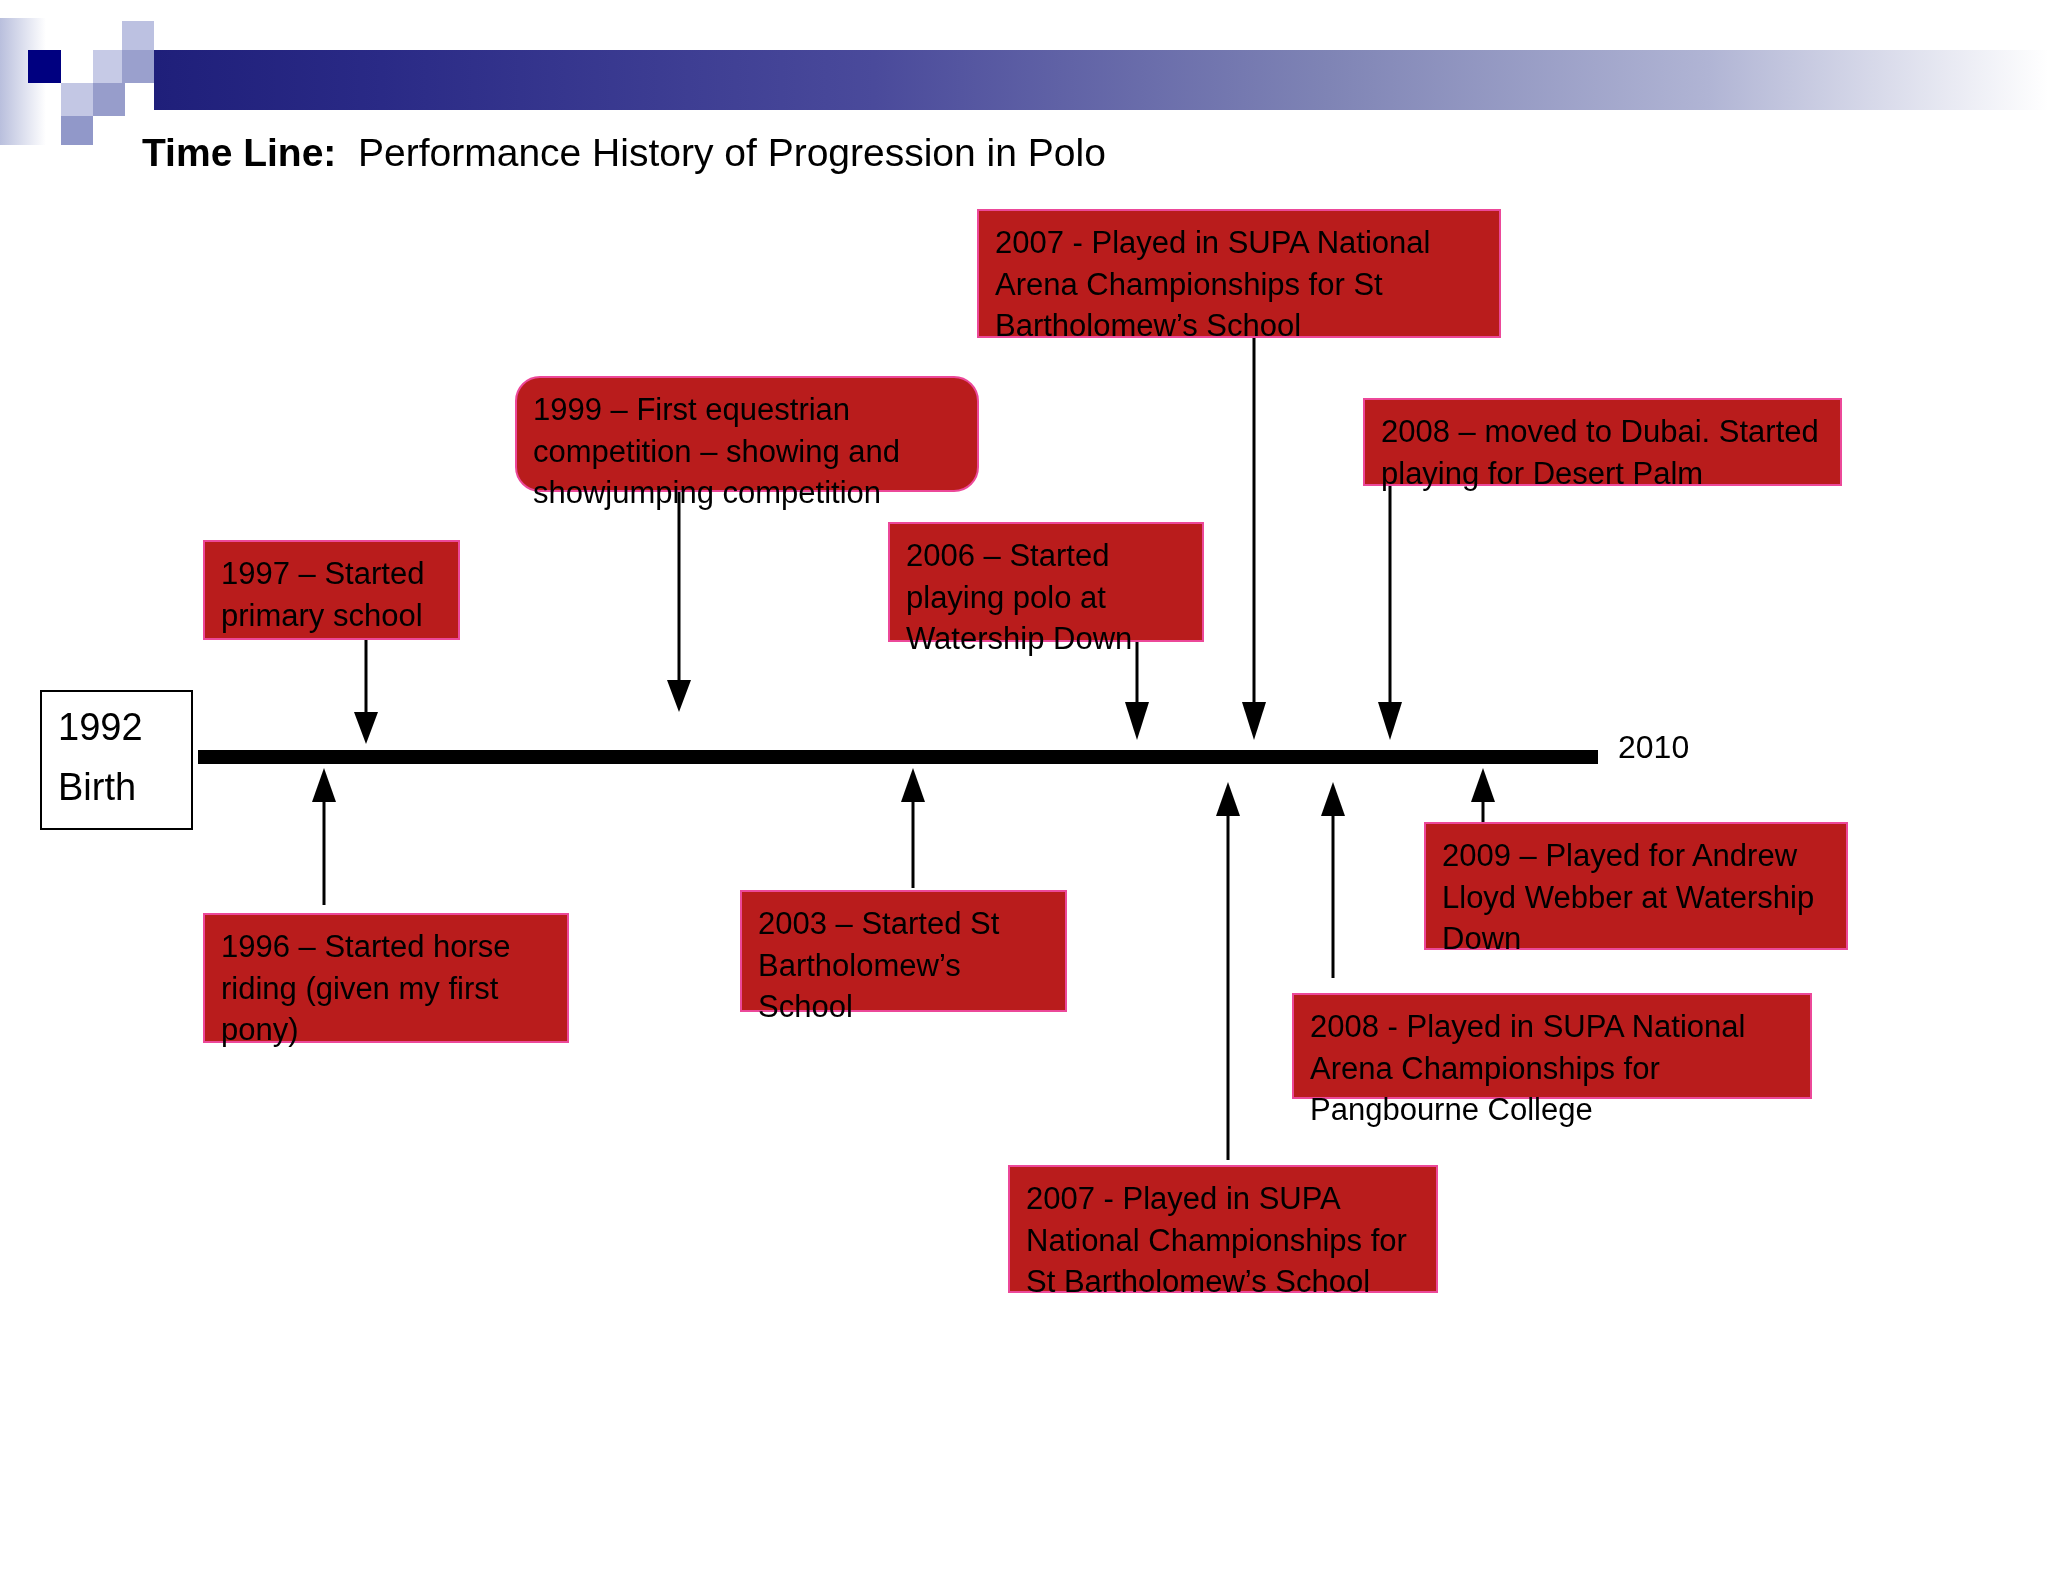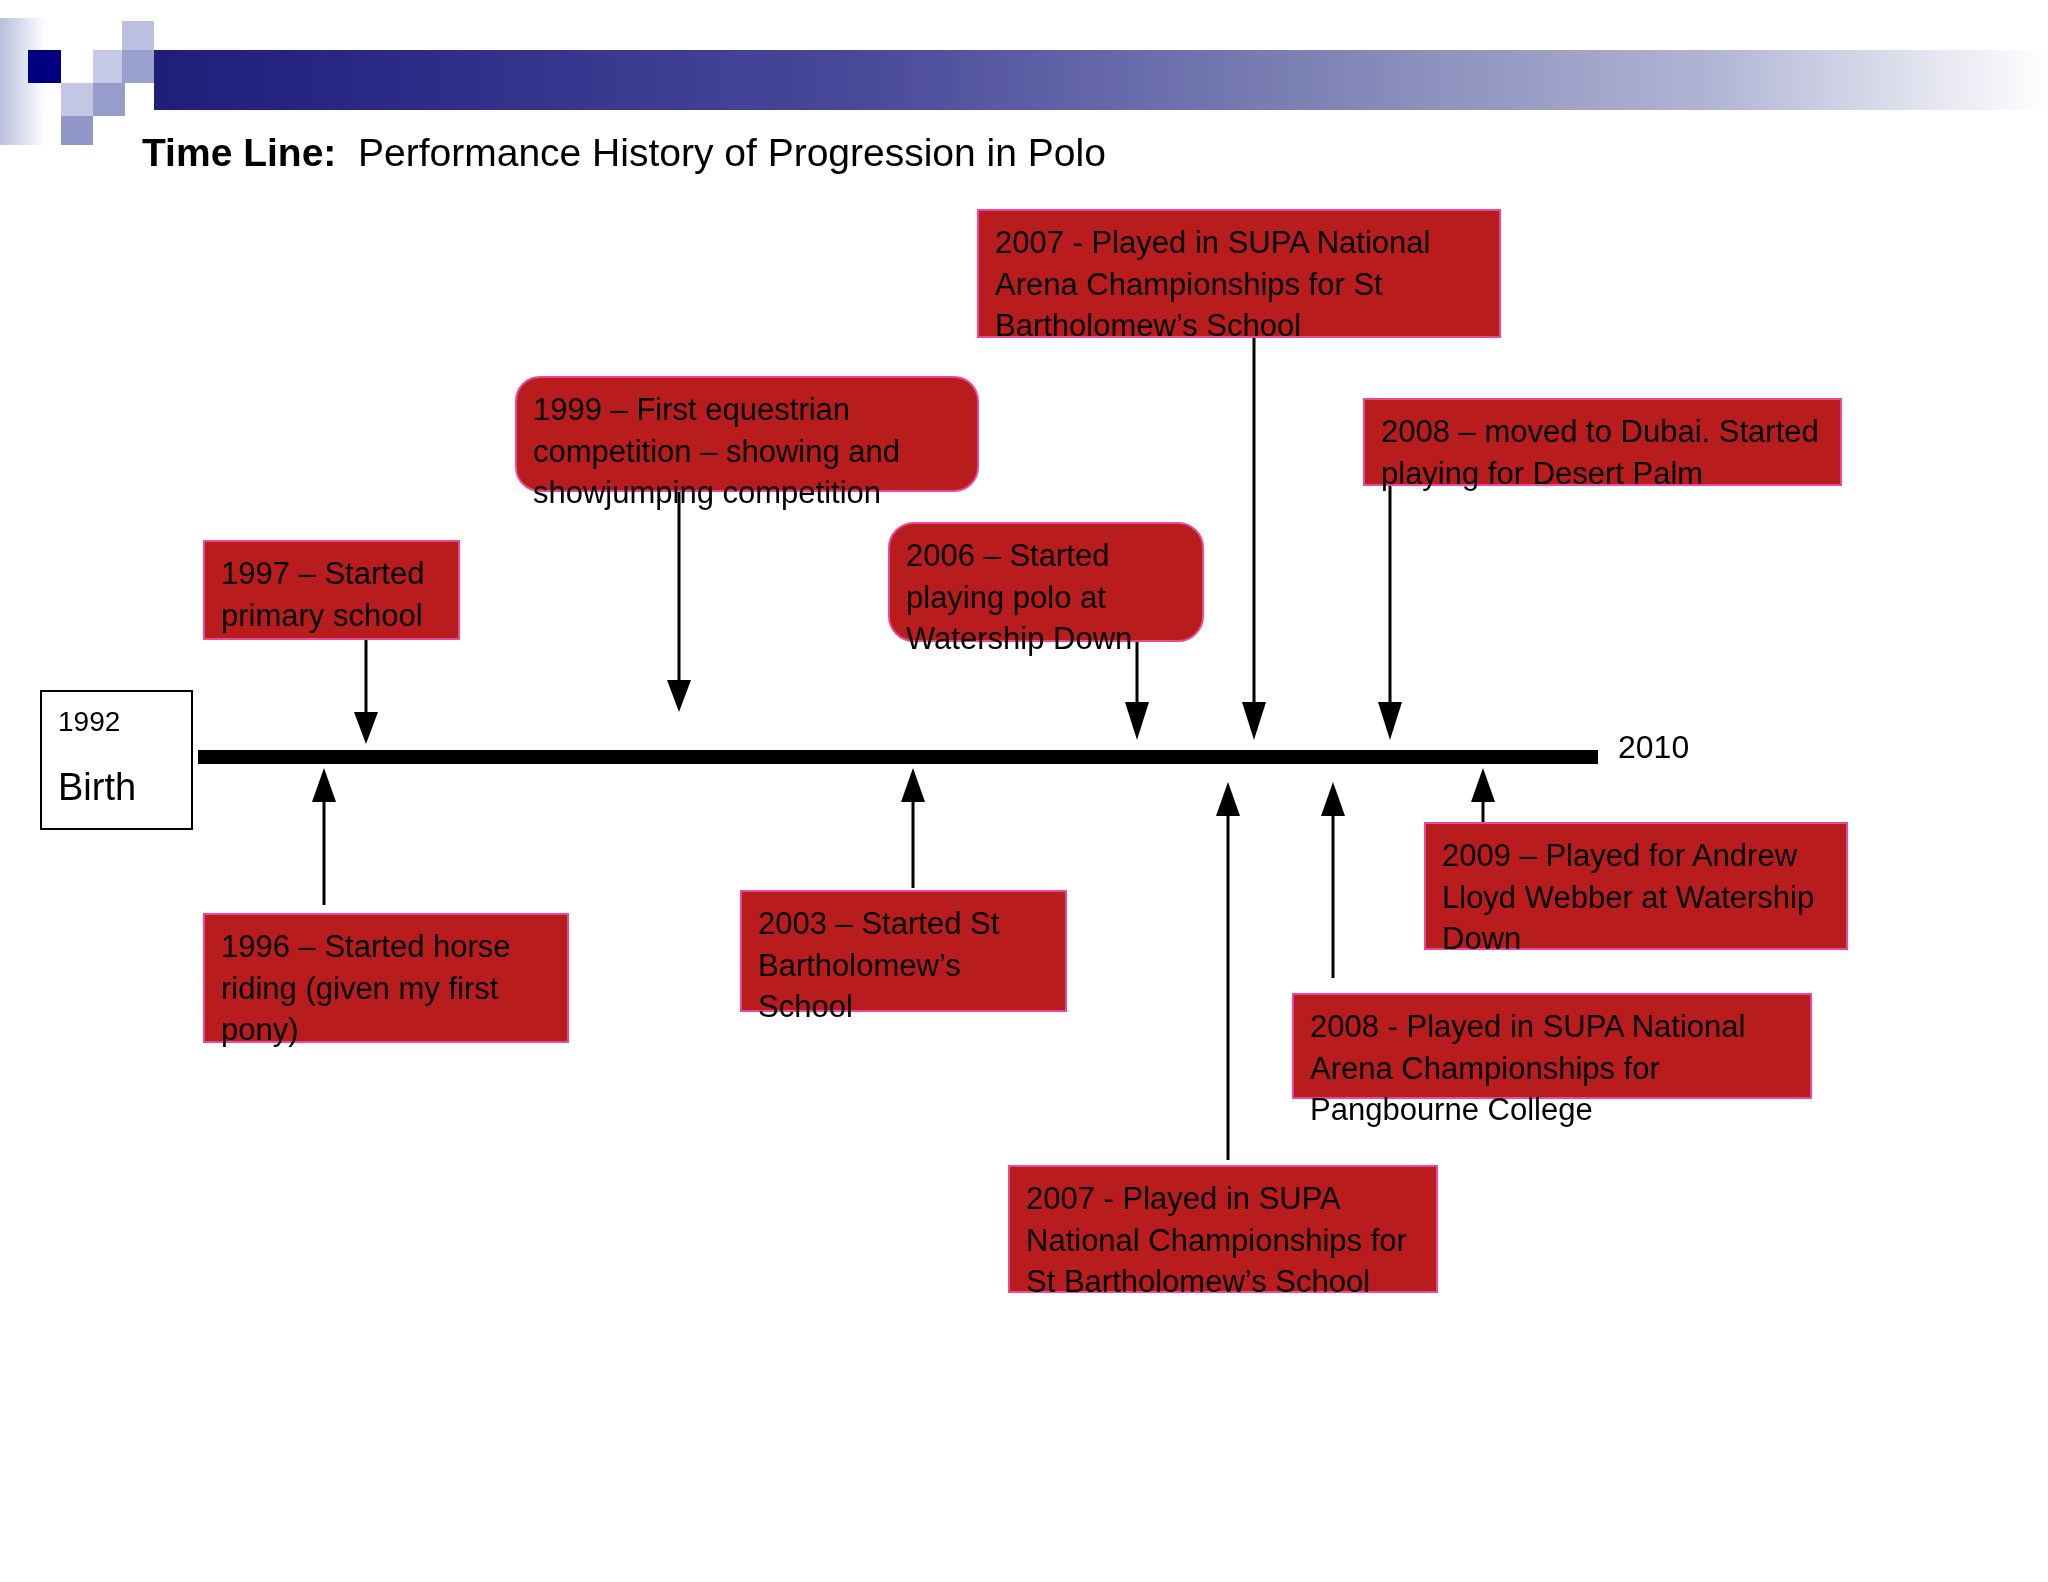--- a/index.html
+++ b/index.html
@@ -95,21 +95,21 @@
     position: absolute;
     left: 40px; top: 690px;
     width: 153px; height: 140px;
     border: 2px solid #000000;
     background: #ffffff;
     box-sizing: border-box;
   }
   #timeline-start-box .yr {
     position: absolute;
     left: 16px; top: 14px;
-    font-size: 28px;
+    font-size: 38px;
   }
   #timeline-start-box .lbl {
     position: absolute;
     left: 16px; top: 74px;
     font-size: 38px;
   }
   #timeline-end-label {
     position: absolute;
     left: 1618px; top: 729px;
     font-size: 32px;
@@ -216,21 +216,21 @@
   <div class="yr">1992</div>
   <div class="lbl">Birth</div>
 </div>
 <div id="timeline-bar"></div>
 <div id="timeline-end-label">2010</div>
 
 <div class="event-box" style="left:203px; top:540px; width:257px; height:100px;">1997 – Started primary school</div>
 
 <div class="event-box" style="left:515px; top:376px; width:464px; height:116px;border-radius:25px;">1999 – First equestrian competition – showing and showjumping competition</div>
 
-<div class="event-box" style="left:888px; top:522px; width:316px; height:120px;border-radius:26px;">2006 – Started playing polo at Watership Down</div>
+<div class="event-box" style="left:888px; top:522px; width:316px; height:120px;">2006 – Started playing polo at Watership Down</div>
 
 <div class="event-box" style="left:977px; top:209px; width:524px; height:129px;">2007 - Played in SUPA National Arena Championships for St Bartholomew’s School</div>
 
 <div class="event-box" style="left:1363px; top:398px; width:479px; height:88px;">2008 – moved to Dubai. Started playing for Desert Palm</div>
 
 <div class="event-box" style="left:155px; top:913px; width:366px; height:130px;margin-left:48px;">1996 – Started horse riding (given my first pony)</div>
 
 <div class="event-box" style="left:740px; top:890px; width:327px; height:122px;">2003 – Started St Bartholomew’s School</div>
 
 <div class="event-box" style="left:1008px; top:1165px; width:430px; height:128px;">2007 - Played in SUPA National Championships for St Bartholomew’s School</div>

